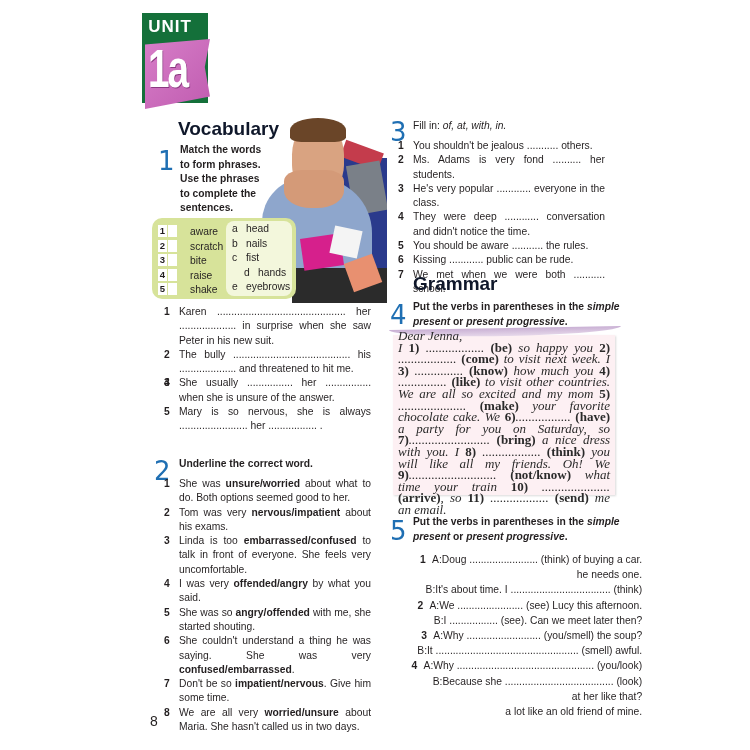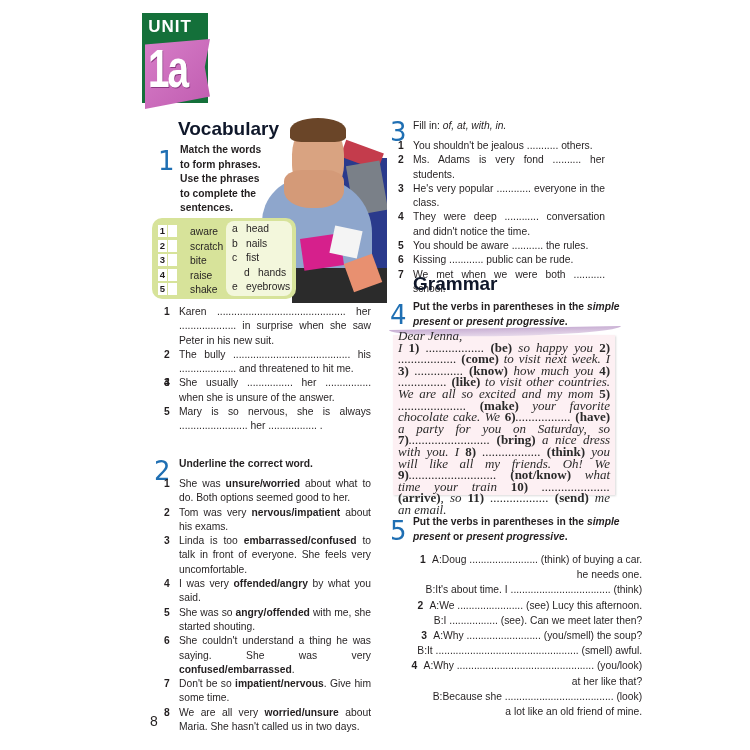--- a/index.html
+++ b/index.html
@@ -176,18 +176,18 @@
 
 <div class="dialog" style="top:552px;text-align:right;">
   <div class="row"><b style="display:inline-block;width:13px;">1</b><span style="display:inline-block;width:16px;">A:</span><span>Doug ........................ (think) of buying a car.</span></div>
   <div class="row"><b style="display:inline-block;width:13px;"></b><span style="display:inline-block;width:16px;"></span><span>he needs one.</span></div>
   <div class="row"><b style="display:inline-block;width:13px;"></b><span style="display:inline-block;width:16px;">B:</span><span>It's about time. I ................................... (think)</span></div>
   <div class="row"><b style="display:inline-block;width:13px;">2</b><span style="display:inline-block;width:16px;">A:</span><span>We ....................... (see) Lucy this afternoon.</span></div>
   <div class="row"><b style="display:inline-block;width:13px;"></b><span style="display:inline-block;width:16px;">B:</span><span>I ................. (see). Can we meet later then?</span></div>
   <div class="row"><b style="display:inline-block;width:13px;">3</b><span style="display:inline-block;width:16px;">A:</span><span>Why .......................... (you/smell) the soup?</span></div>
   <div class="row"><b style="display:inline-block;width:13px;"></b><span style="display:inline-block;width:16px;">B:</span><span>It .................................................. (smell) awful.</span></div>
   <div class="row"><b style="display:inline-block;width:13px;">4</b><span style="display:inline-block;width:16px;">A:</span><span>Why ................................................ (you/look)</span></div>
+  <div class="row"><b style="display:inline-block;width:13px;"></b><span style="display:inline-block;width:16px;">B:</span><span>Because she ...................................... (look)</span></div>
   <div class="row"><b style="display:inline-block;width:13px;"></b><span style="display:inline-block;width:16px;"></span><span>at her like that?</span></div>
-  <div class="row"><b style="display:inline-block;width:13px;"></b><span style="display:inline-block;width:16px;">B:</span><span>Because she ...................................... (look)</span></div>
   <div class="row"><b style="display:inline-block;width:13px;"></b><span style="display:inline-block;width:16px;"></span><span>a lot like an old friend of mine.</span></div>
 </div>
 
 <div class="page-num">8</div>
 
 </body></html>

